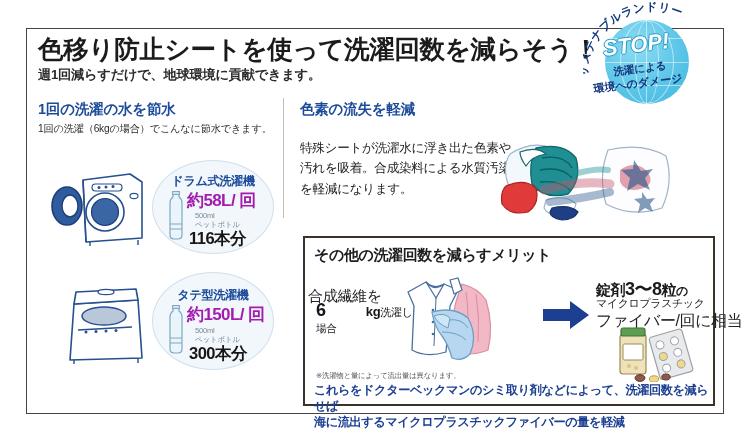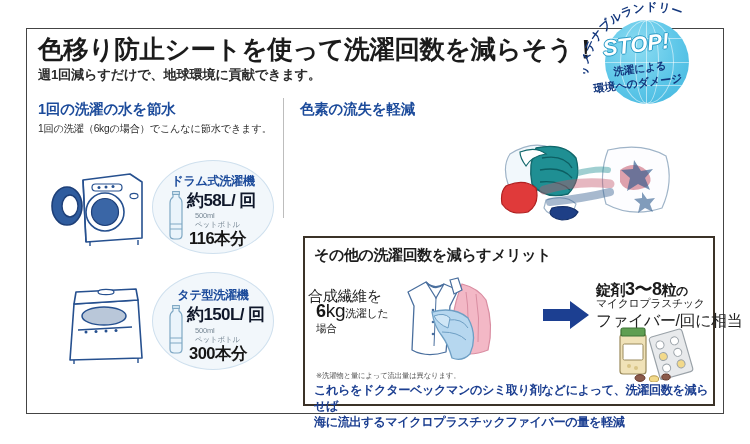--- a/index.html
+++ b/index.html
@@ -120,21 +120,21 @@
   .res-circle.c1 .rc-title{top:12px;}
   .res-circle.c2 .rc-title{top:14px;}
   .rc-bottle{
     position:absolute;left:14px;
     width:18px;height:50px;
   }
   .res-circle.c1 .rc-bottle{top:30px;}
   .res-circle.c2 .rc-bottle{top:32px;}
   .rc-main{
     position:absolute;left:34px;
-    font-size:17px;font-weight:bold;color:#0f172a;letter-spacing:-0.6px;
+    font-size:17px;font-weight:bold;color:#a21caf;letter-spacing:-0.6px;
     white-space:nowrap;
   }
   .res-circle.c1 .rc-main{top:28px;}
   .res-circle.c2 .rc-main{top:30px;}
   .rc-sub1,.rc-sub2{
     position:absolute;left:42px;
     font-size:7.5px;color:#7a8a97;letter-spacing:-0.2px;white-space:nowrap;
   }
   .res-circle.c1 .rc-sub1{top:50px;}
   .res-circle.c1 .rc-sub2{top:59px;}
@@ -168,21 +168,21 @@
   }
   .merit-l1{
     position:absolute;left:308px;top:287px;
     font-size:15px;color:#222;letter-spacing:-0.3px;white-space:nowrap;
   }
   .merit-kg{
     position:absolute;left:316px;top:300px;
     font-size:11px;color:#161616;letter-spacing:-0.3px;white-space:nowrap;
   }
   .merit-kg b{font-size:18px;font-weight:bold;}
-  .merit-kg .unit{font-size:19px;font-weight:normal;}
+  .merit-kg .unit{font-size:13px;font-weight:bold;margin-left:40px;}
   .merit-l3{
     position:absolute;left:316px;top:322px;
     font-size:10.6px;color:#222;letter-spacing:-0.3px;white-space:nowrap;
   }
   .clothes-ill{position:absolute;left:392px;top:276px;width:130px;height:86px;}
   .arrow-ill{position:absolute;left:543px;top:300px;width:46px;height:30px;}
   .pill-head{
     position:absolute;left:596px;top:277px;
     font-size:15px;font-weight:bold;color:#1a1a1a;letter-spacing:-0.5px;
     white-space:nowrap;
@@ -295,20 +295,21 @@
       <path d="M3 38 h12" stroke="#7fa8c4" stroke-width="1"></path>
     </svg>
     <div class="rc-main">約150L/ 回</div>
     <div class="rc-sub1">500ml</div>
     <div class="rc-sub2">ペットボトル</div>
     <div class="rc-count">300本分</div>
   </div>
 
 
   <div class="sec-head right">色素の流失を軽減</div>
+  <div class="body-right">特殊シートが洗濯水に浮き出た色素や汚れを吸着。合成染料による水質汚染を軽減になります。</div>
 
   <svg class="dye-ill" viewBox="0 0 210 95">
     <path d="M108 20 q34 -8 58 6 q8 26 -4 52 q-30 10 -56 -4 q-8 -28 2 -54 z" fill="#fdfdff" stroke="#9fb4c8" stroke-width="1.2"></path>
     <path d="M120 40 q14 -10 26 0 q10 12 -2 18 q-18 6 -24 -6 z" fill="#c4566a" opacity="0.55"></path>
     <path d="M134 30 l7 11 l12 -2 l-8 9 l5 12 l-12 -6 l-11 7 l3 -13 l-9 -8 l12 -1 z" fill="#2f5b8d" opacity="0.65"></path>
     <path d="M142 62 l5 7 l8 -1 l-5 6 l3 8 l-8 -4 l-7 5 l2 -9 l-6 -5 l8 -1 z" fill="#2f5b8d" opacity="0.6"></path>
     <path d="M10 24 q22 -14 42 -6 q6 24 -6 40 q-22 8 -38 -4 q-6 -18 2 -30 z" fill="#f2f8fc" stroke="#9fb4c8" stroke-width="1.2"></path>
     <path d="M36 18 q28 -6 40 10 q6 22 -8 36 q-24 6 -36 -10 q-4 -20 4 -36 z" fill="#1f8f93" stroke="#11676b" stroke-width="1.3"></path>
     <path d="M42 28 q22 -4 30 10 M40 40 q22 -4 32 8 M40 52 q20 -2 30 8" fill="none" stroke="#0d5f63" stroke-width="1.4"></path>
     <path d="M20 22 q16 -6 26 2 q-14 2 -20 12 q-6 -8 -6 -14 z" fill="#ffffff" stroke="#11676b" stroke-width="1.2"></path>

